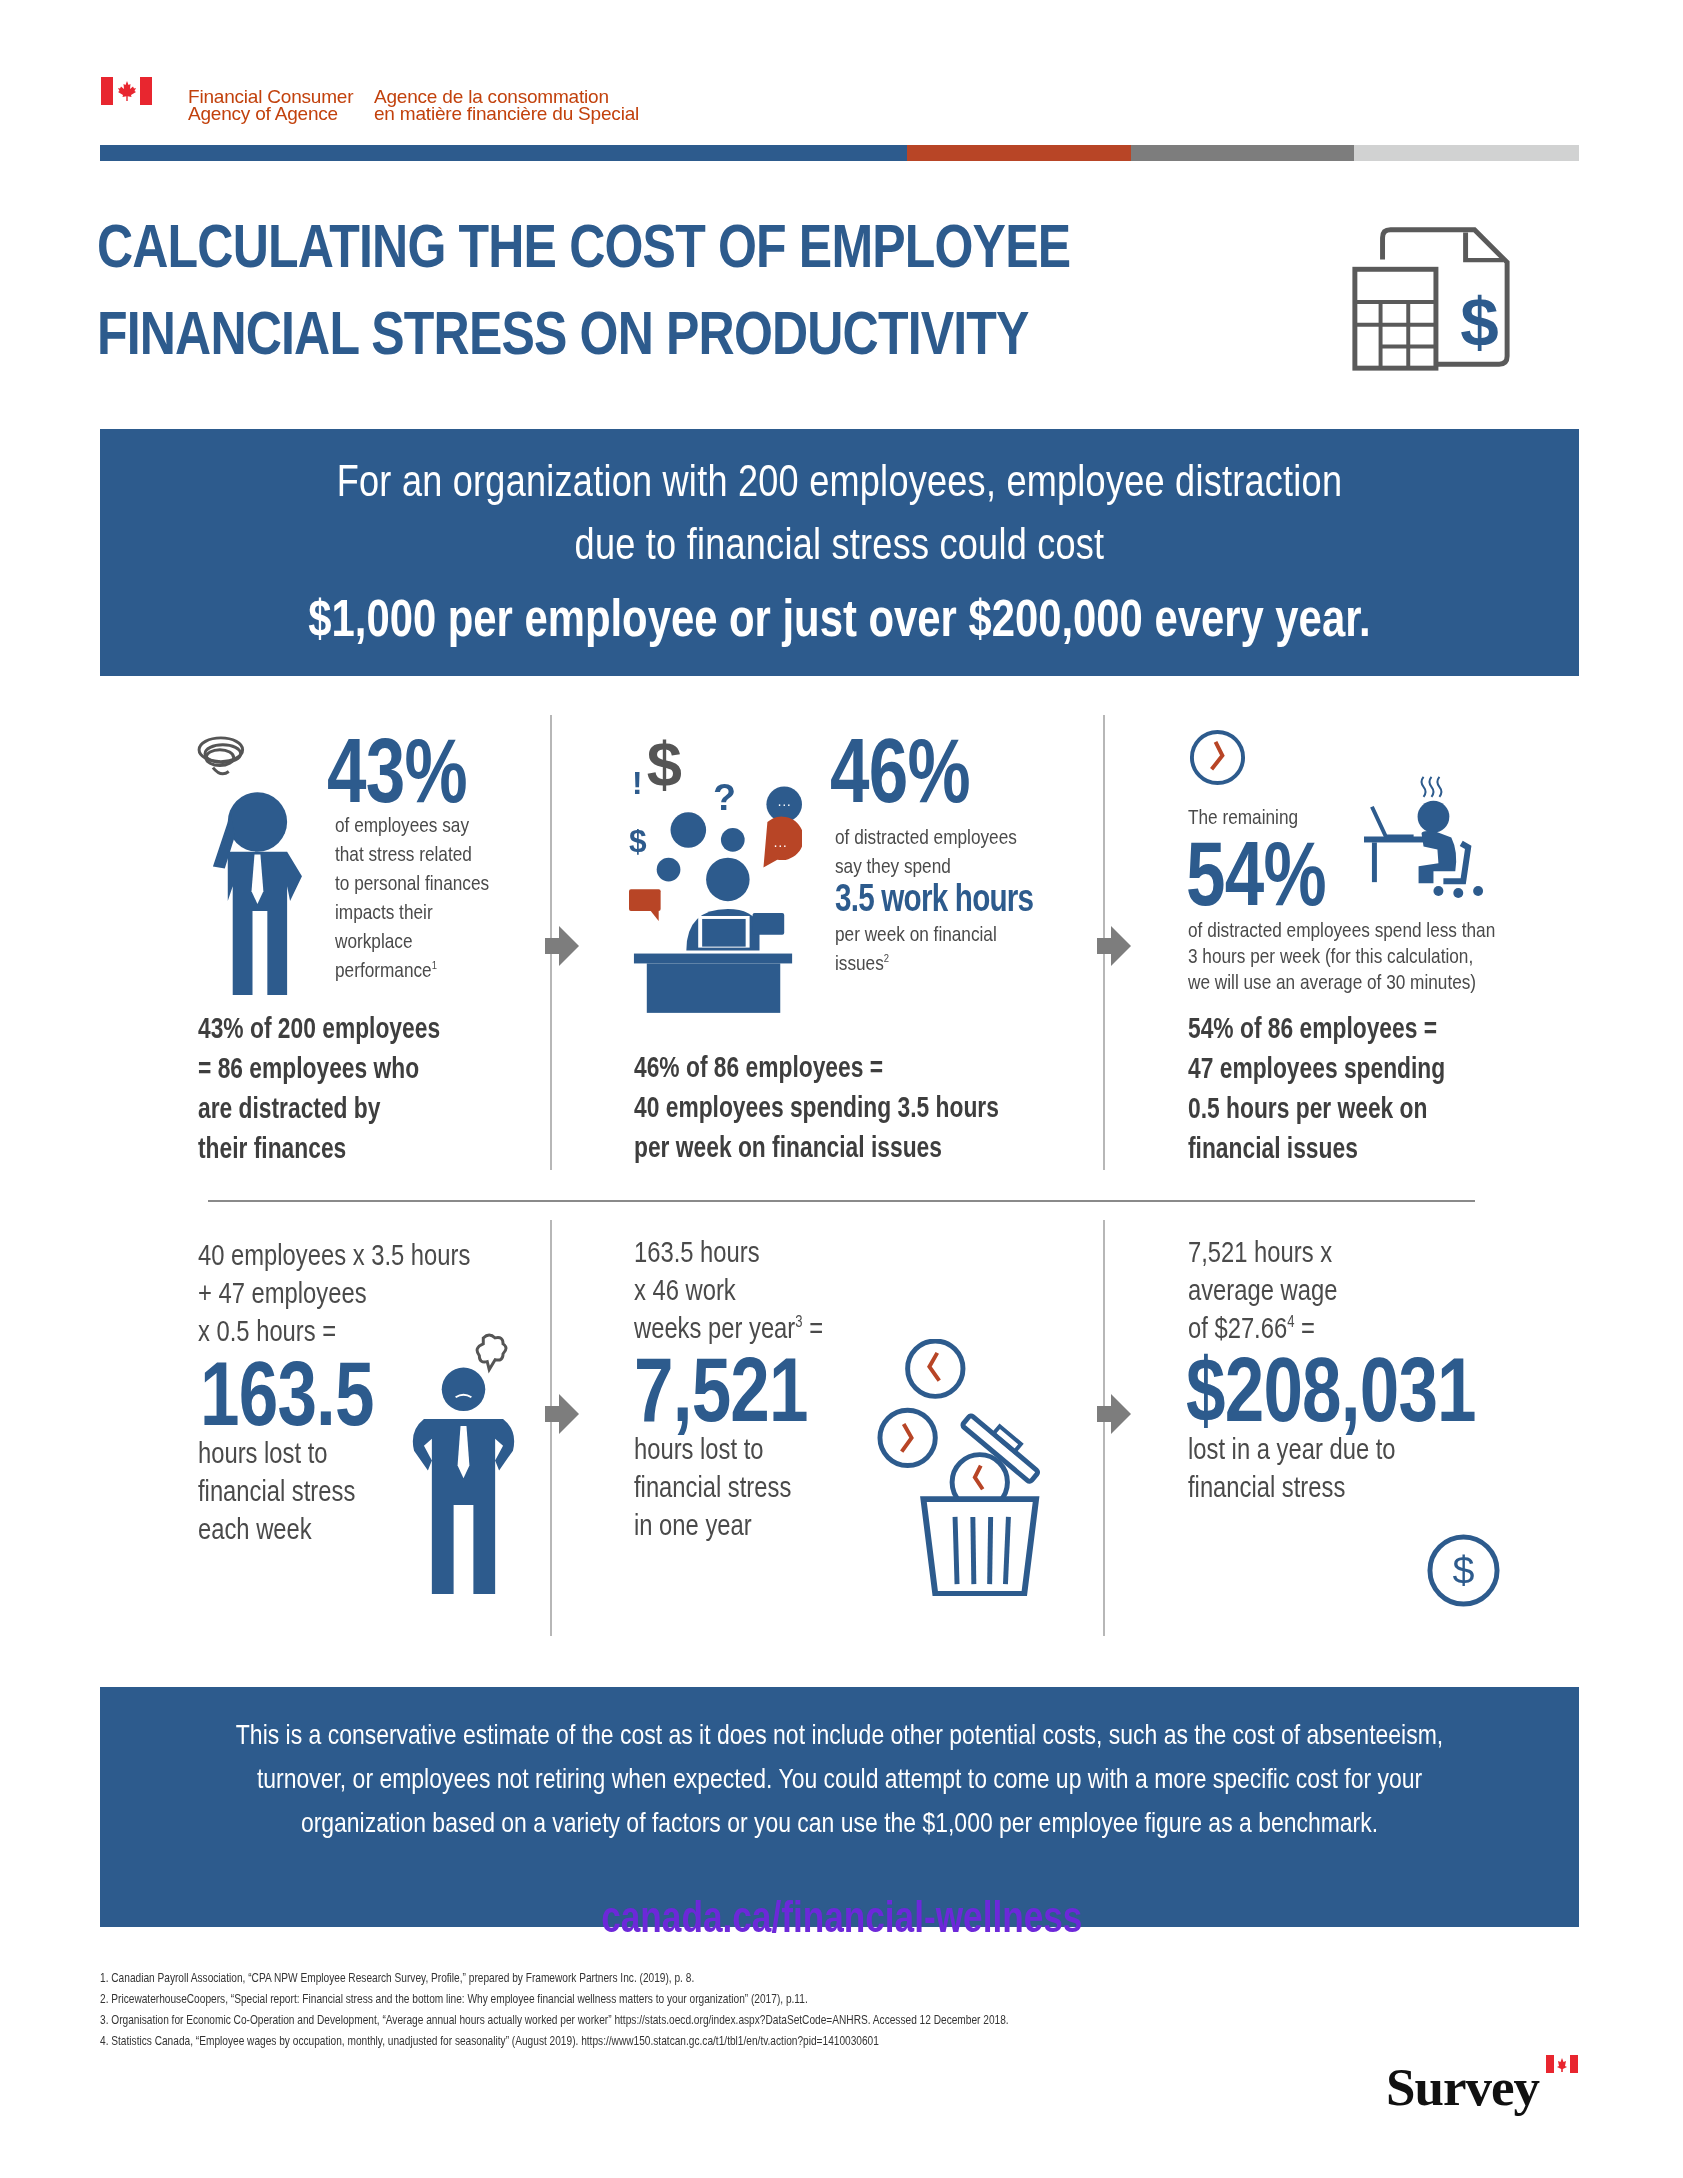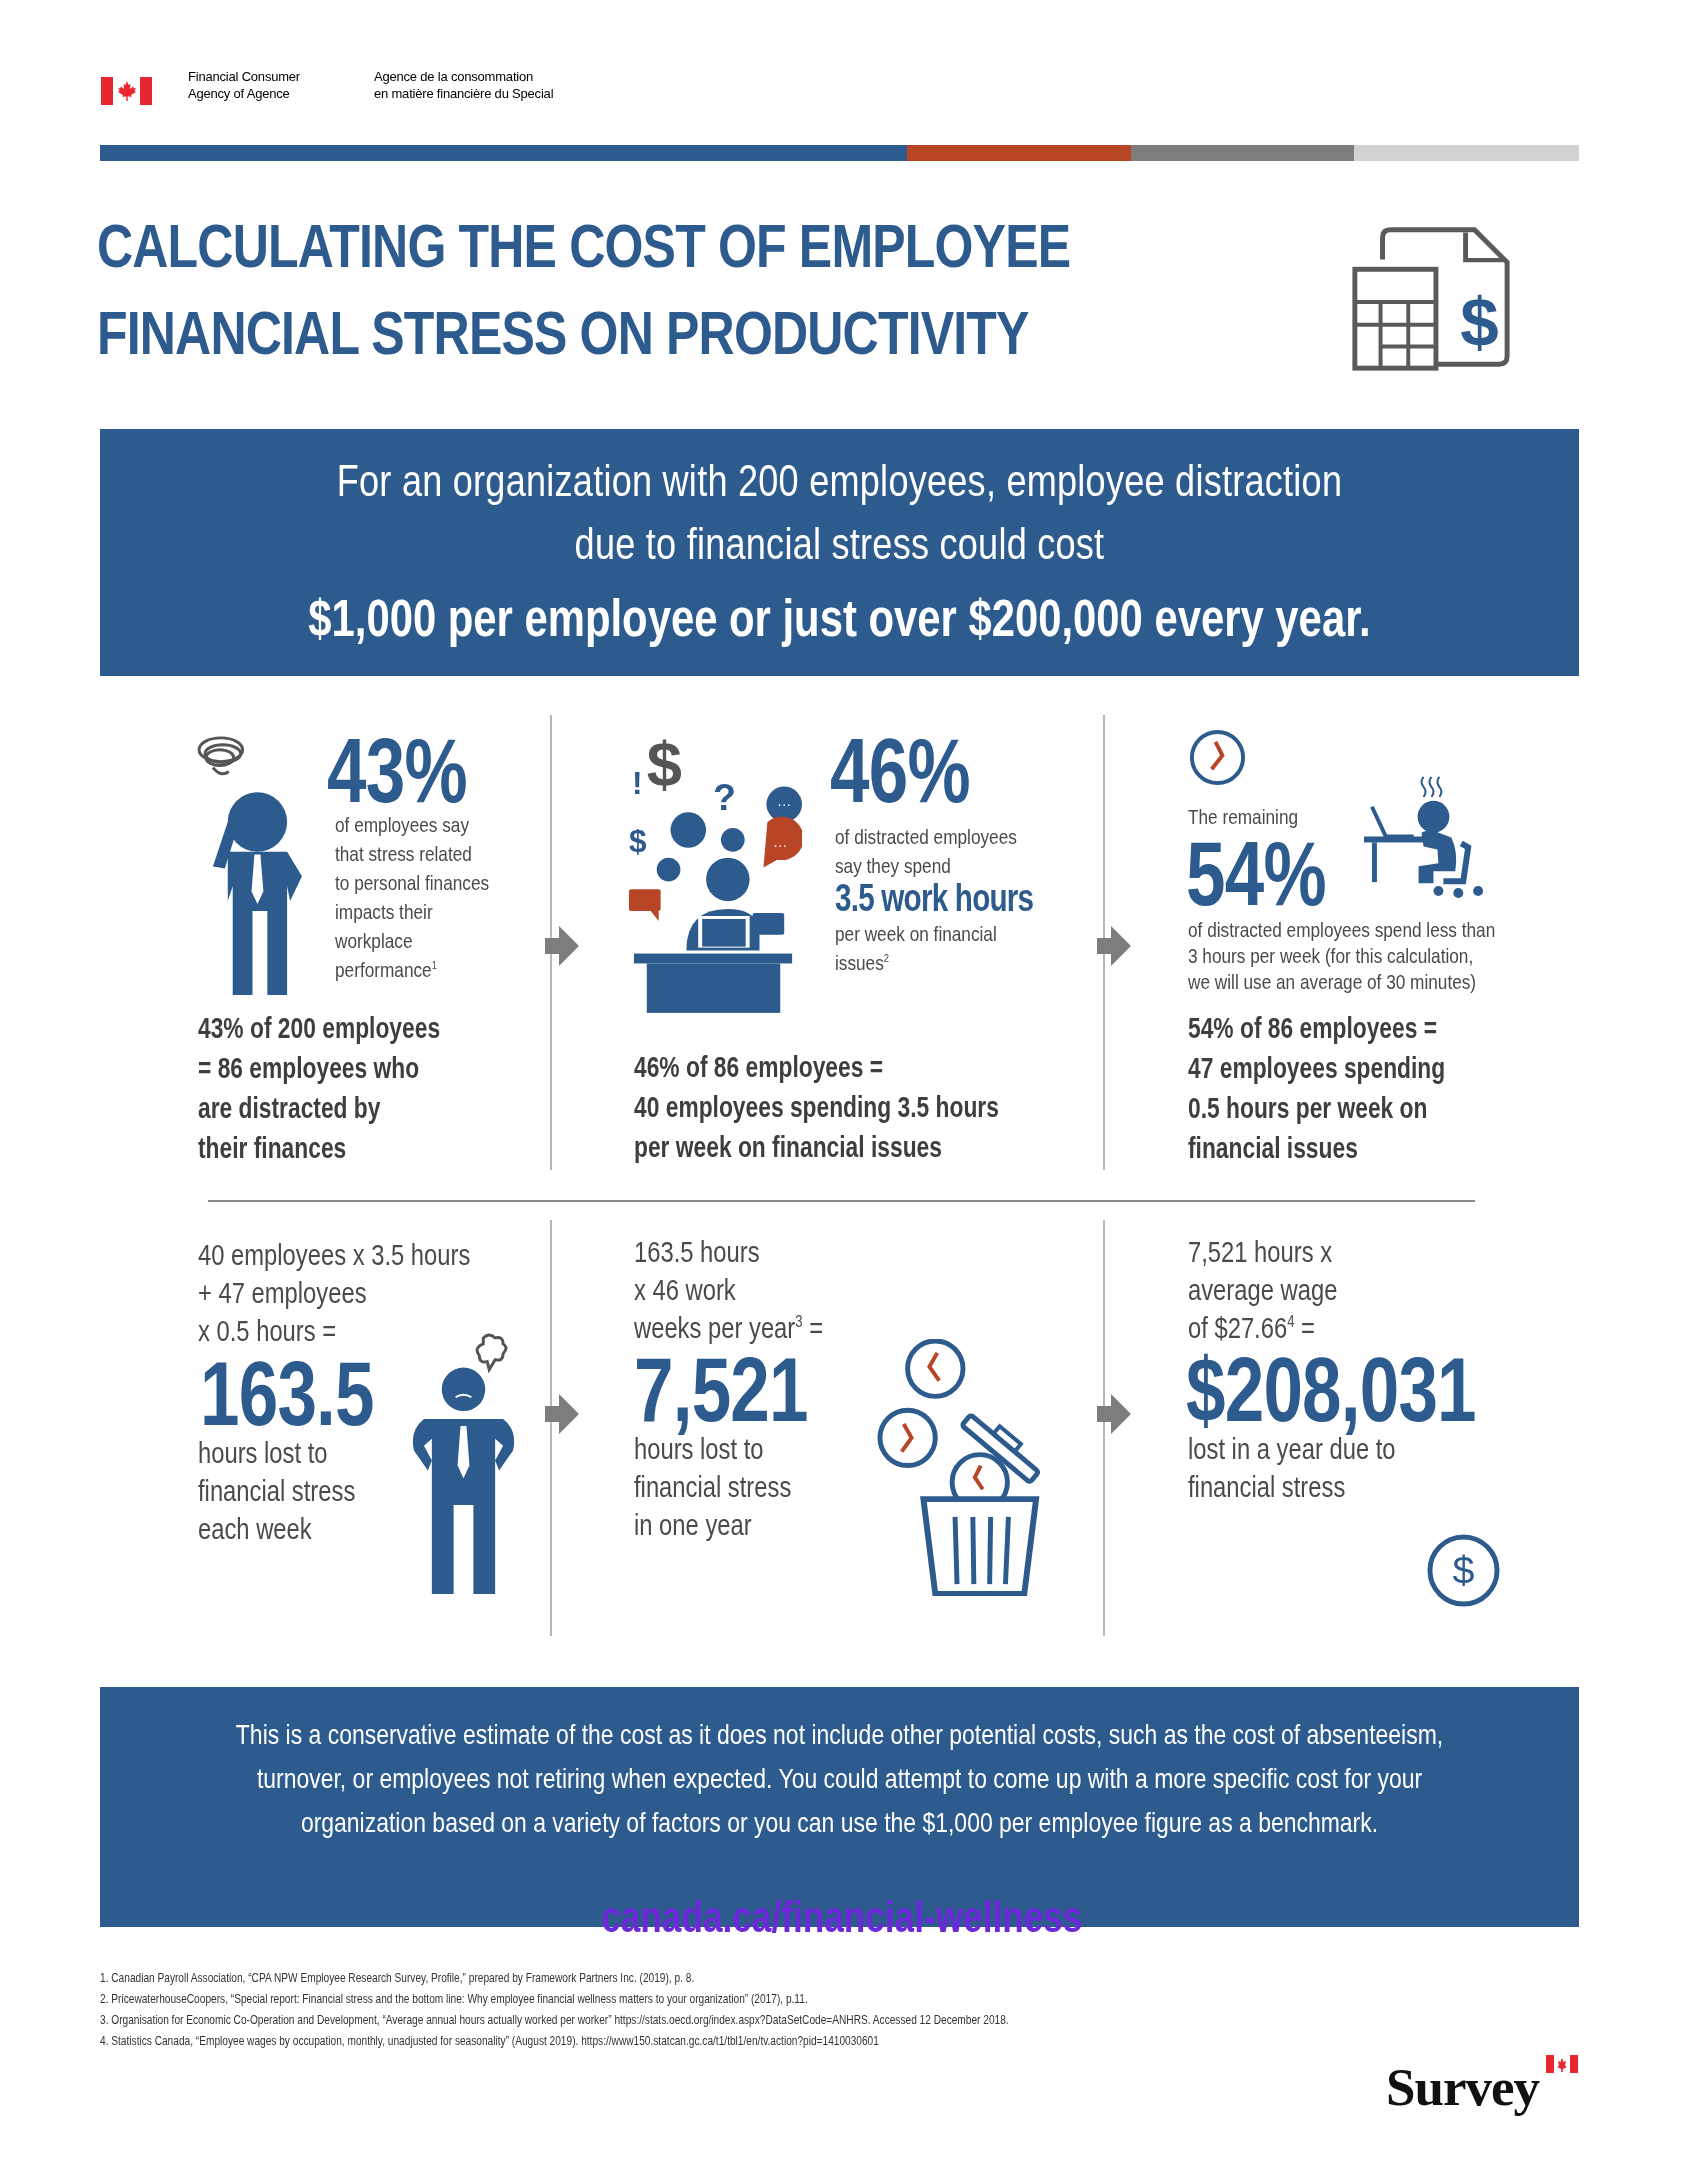--- a/index.html
+++ b/index.html
@@ -5,21 +5,21 @@
     * { box-sizing: border-box; margin: 0; padding: 0; }
     html, body { width: 1683px; height: 2178px; background: #ffffff; overflow: hidden; }
     body { position: relative; font-family: "Liberation Sans Narrow", "Liberation Sans", sans-serif; color: #4a4a4a; }
     .abs { position: absolute; }
 
     
     .flag { left: 101px; top: 77px; width: 51px; height: 28px; display: flex; }
     .flag .r { width: 12px; height: 28px; background: #e8262f; }
     .flag .w { width: 28px; height: 28px; background: #fff; position: relative; }
     .flag .w svg { position: absolute; left: 4px; top: 3px; }
-    .fcac-en, .fcac-fr { top: 68px; font-family: "Liberation Sans", sans-serif; font-size: 13px; line-height: 17px; color: #000000; letter-spacing: -0.2px; }
+    .fcac-en, .fcac-fr { top: 88px; font-family: "Liberation Sans", sans-serif; font-size: 19px; line-height: 17px; color: #c2410c; letter-spacing: -0.2px; }
     .fcac-en { left: 188px; }
     .fcac-fr { left: 374px; }
     .stripe { top: 145px; height: 16px; }
     .s1 { left: 100px; width: 807px; background: #2d5b8d; }
     .s2 { left: 907px; width: 224px; background: #b84526; }
     .s3 { left: 1131px; width: 224px; background: #7d7d7d; }
     .s4 { left: 1354px; width: 225px; background: #d1d2d2; }
 
     .title { left: 97px; top: 203px; width: 1089px; color: #2d5b8d; font-family: "Liberation Sans", sans-serif; font-weight: bold; font-size: 61px; line-height: 87px; letter-spacing: -1px; transform: scaleX(0.82); transform-origin: left top; white-space: nowrap; }
     .title div { white-space: nowrap; }

